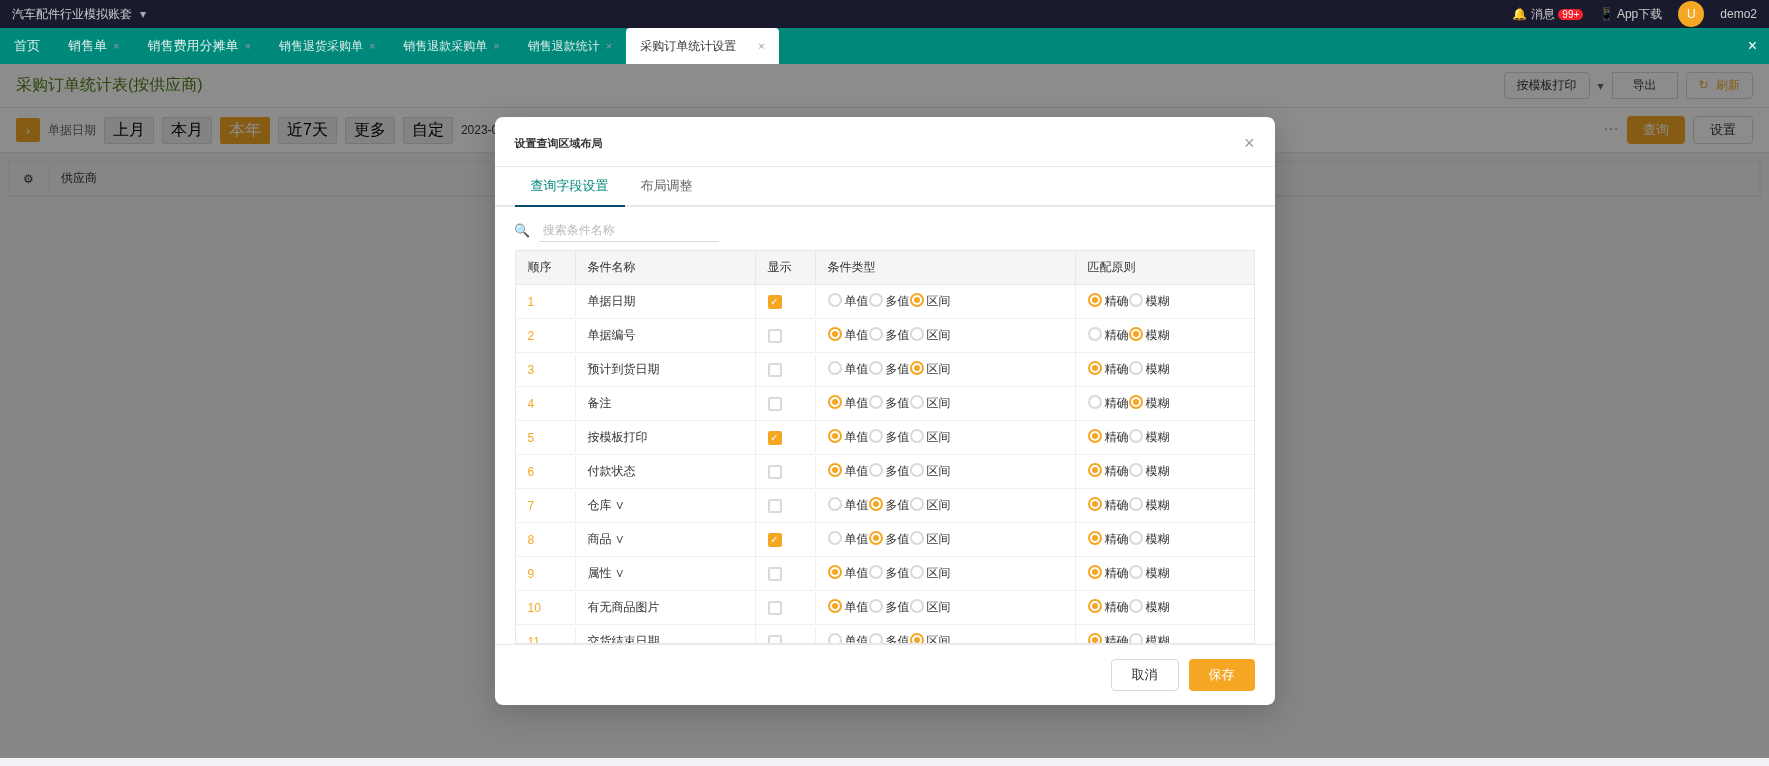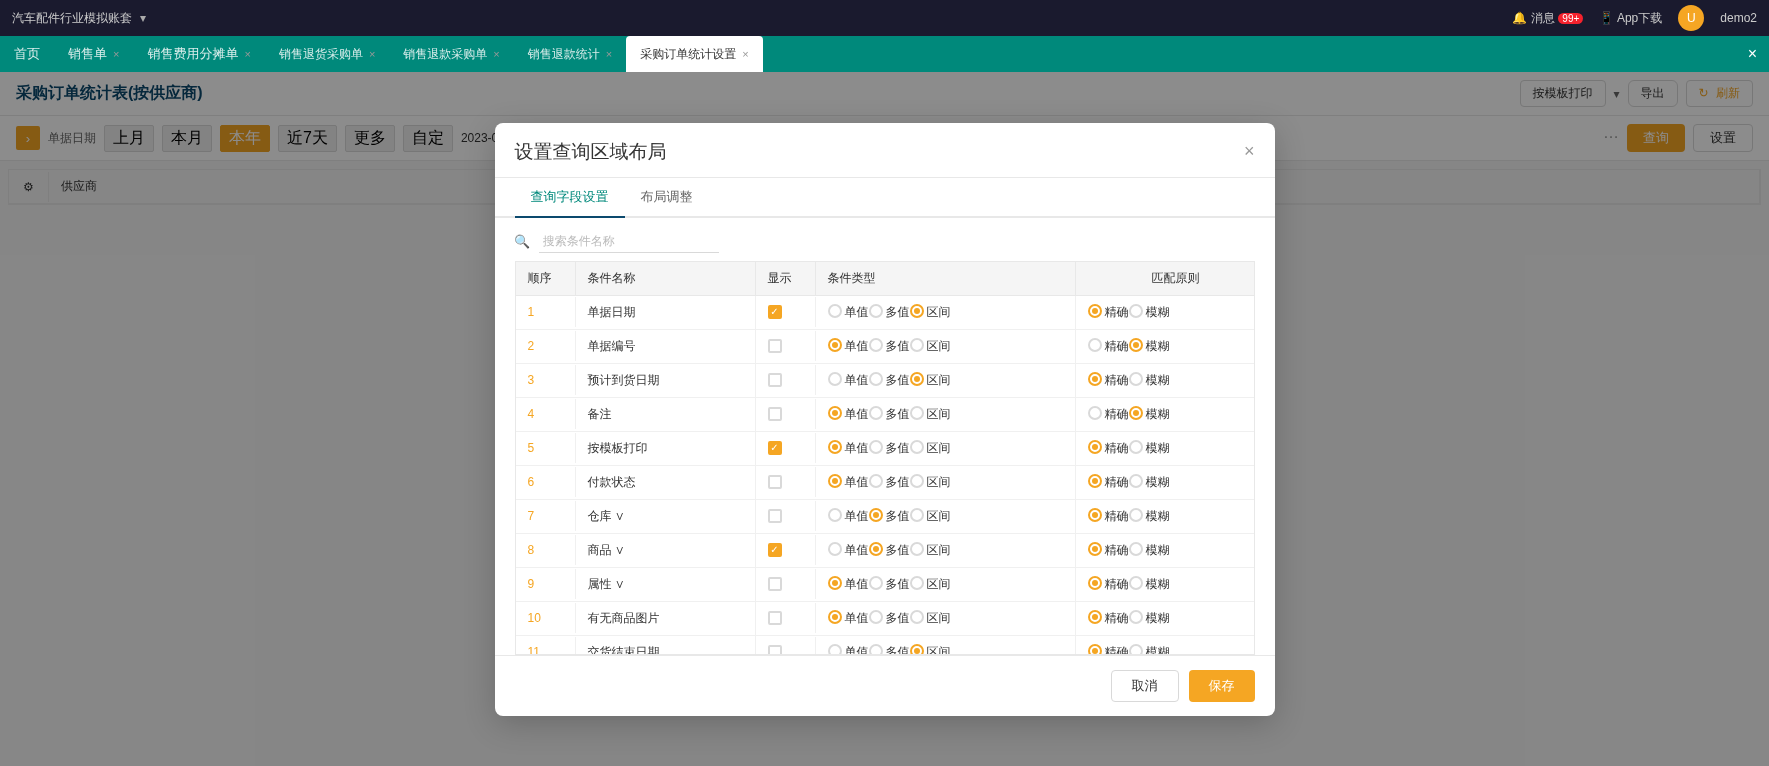--- a/index.html
+++ b/index.html
@@ -1,20 +1,20 @@
 <!DOCTYPE html>
 <html><head>
   <meta charset="utf-8">
   <style>
     * { box-sizing: border-box; margin: 0; padding: 0; }
     body { font-family: 'Microsoft YaHei', Arial, sans-serif; font-size: 13px; background: #f0f2f5; overflow: hidden; }
 
     
     .top-bar {
-      height: 36px;
+      height: 28px;
       background: #1a1a2e;
       display: flex;
       align-items: center;
       justify-content: space-between;
       padding: 9px 12px;
       color: #ccc;
       gap: 48px;
     }
     .top-bar-left { display: flex; align-items: center; gap: 8px; font-size: 12px; }
     .top-bar-right { display: flex; align-items: center; gap: 16px; font-size: 12px; }
@@ -67,24 +67,24 @@
 
     
     .page-header {
       background: #fff;
       padding: 8px 16px;
       display: flex;
       align-items: center;
       justify-content: space-between;
       border-bottom: 1px solid #e8e8e8;
     }
-    .page-title { font-size: 16px; font-weight: bold; color: #0c4a6e; }
+    .page-title { font-size: 16px; font-weight: normal; color: #4d7c0f; }
     .page-actions { display: flex; gap: 8px; align-items: center; }
     .btn-print { background: #fff; border: 1px solid #d9d9d9; padding: 4px 12px; border-radius: 4px; cursor: pointer; font-size: 12px; color: #333; }
-    .btn-export { background: #fff; border: 1px solid #d9d9d9; padding: 4px 12px; border-radius: 6px; cursor: pointer; font-size: 12px; color: #333; }
+    .btn-export { background: #fff; border: 1px solid #d9d9d9; padding: 4px 20px; border-radius: 0; cursor: pointer; font-size: 12px; color: #333; }
     .btn-refresh { background: #fff; border: 1px solid #d9d9d9; padding: 4px 12px; border-radius: 4px; cursor: pointer; font-size: 12px; color: #f5a623; }
 
     
     .filter-bar {
       background: #fff;
       padding: 8px 16px;
       display: flex;
       align-items: center;
       gap: 8px;
       border-bottom: 1px solid #e8e8e8;
@@ -140,21 +140,21 @@
       flex-direction: column;
       box-shadow: 0 8px 32px rgba(0,0,0,0.2);
     }
     .modal-header {
       padding: 16px 20px 0 20px;
       display: flex;
       align-items: center;
       justify-content: space-between;
       border-bottom: 1px solid #e8e8e8;
     }
-    .modal-title { font-size: 19px; font-weight: normal; color: #333; padding-bottom: 12px; }
+    .modal-title { font-size: 11px; font-weight: bold; color: #333; padding-bottom: 12px; }
     .modal-close { cursor: pointer; color: #999; font-size: 18px; padding-bottom: 12px; }
 
     
     .modal-tabs {
       display: flex;
       padding: 0 20px;
       border-bottom: 2px solid #e8e8e8;
       margin-top: 0;
     }
     .modal-tab {
@@ -204,21 +204,21 @@
       border: 1px solid #e8e8e8;
       border-bottom: none;
     }
     .modal-th {
       padding: 8px 12px;
       font-size: 12px;
       color: #333;
       font-weight: 500;
       border-right: 1px solid #e8e8e8;
     }
-    .modal-th:last-child { border-right: none; text-align: center; }
+    .modal-th:last-child { border-right: none; }
 
     .modal-table-body {
       overflow-y: auto;
       border: 1px solid #e8e8e8;
       flex: 1;
       max-height: 360px;
     }
     .modal-tr {
       display: grid;
       grid-template-columns: 60px 180px 60px 260px 200px;
@@ -342,21 +342,21 @@
     <span class="close-x">×</span>
   </div>
   <div class="tab-item" style="font-size:12px;">
     <span>销售退款采购单</span>
     <span class="close-x">×</span>
   </div>
   <div class="tab-item" style="font-size:12px;">
     <span>销售退款统计</span>
     <span class="close-x">×</span>
   </div>
-  <div class="tab-item active" style="font-size:12px;">
+  <div class="tab-item active" style="font-size:12px;gap:16px;">
     <span>采购订单统计设置</span>
     <span class="close-x">×</span>
   </div>
   <span class="tab-bar-close">×</span>
 </div>
 
 <div class="main-area">
 
   <div class="page-header">
     <span class="page-title">采购订单统计表(按供应商)</span>

